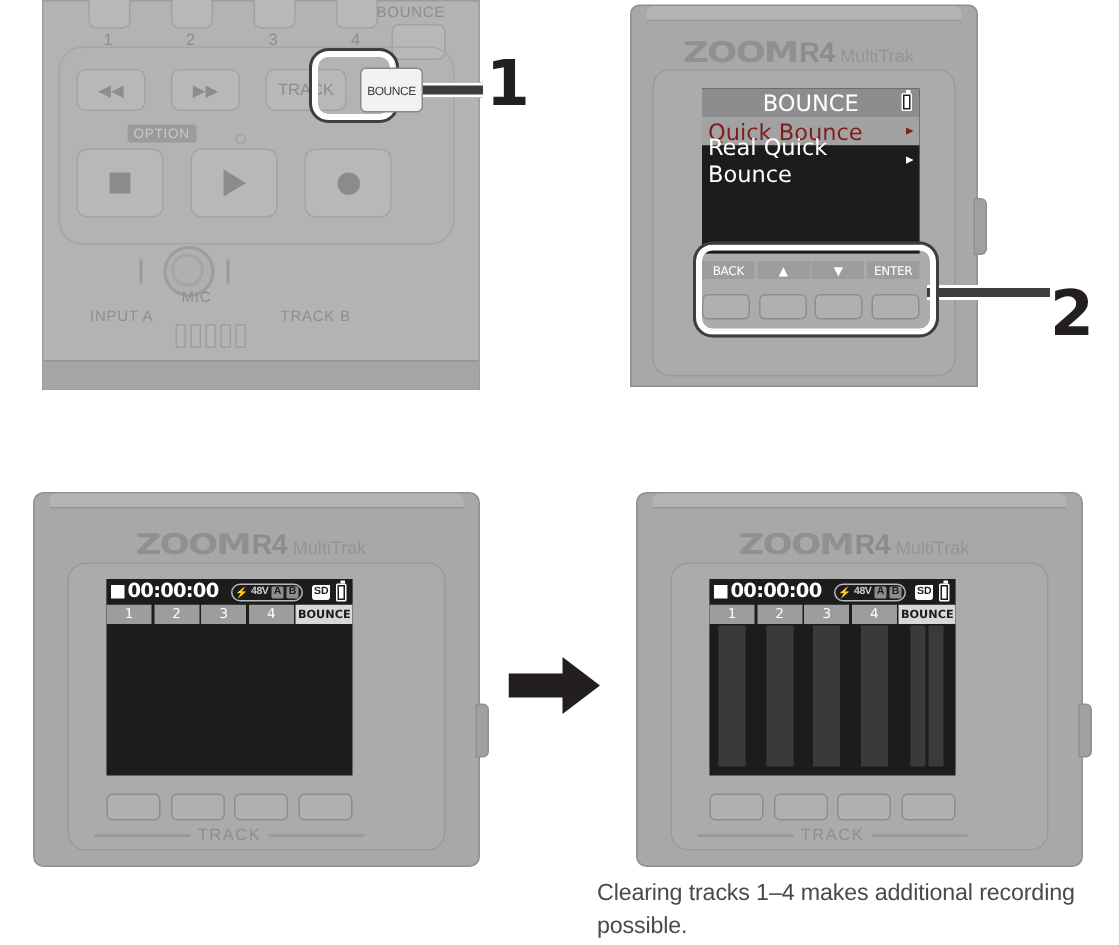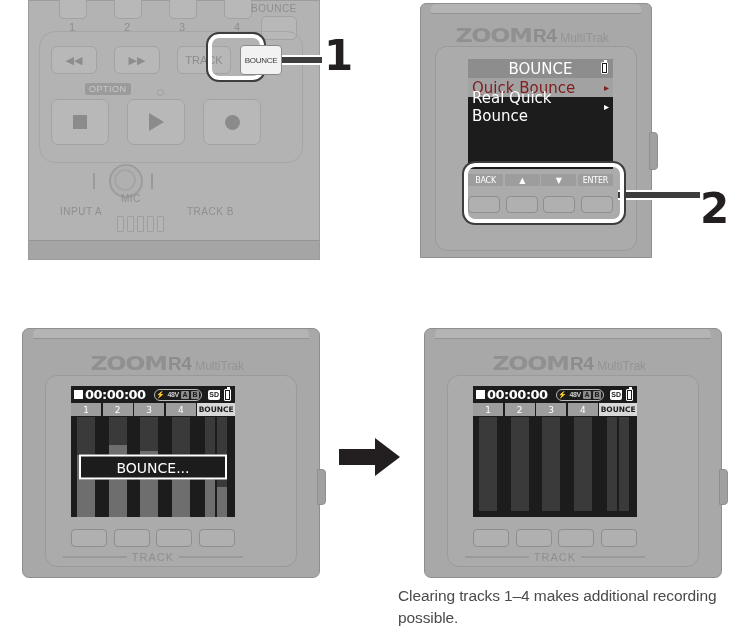--- a/index.html
+++ b/index.html
@@ -552,52 +552,20 @@
     </div>
 
     <div class="lcd-trackhdr">
       <div class="th">1</div>
       <div class="th">2</div>
       <div class="th">3</div>
       <div class="th">4</div>
       <div class="th bounce">BOUNCE</div>
     </div>
 
-    <div class="lcd-meters">
-      <div class="meter-col">
-          <div class="mbar">
-            <div class="fill" style="height:62%"></div>
-          </div>
-        </div>
-      <div class="meter-col">
-          <div class="mbar">
-            <div class="fill" style="height:72%"></div>
-          </div>
-        </div>
-      <div class="meter-col">
-          <div class="mbar">
-            <div class="fill" style="height:66%"></div>
-          </div>
-        </div>
-      <div class="meter-col">
-          <div class="mbar">
-            <div class="fill" style="height:58%"></div>
-          </div>
-        </div>
-      <div class="meter-col bouncecol">
-        <div class="mbar">
-            <div class="fill" style="height:48%"></div>
-          </div>
-        <div class="mbar">
-            <div class="fill" style="height:30%"></div>
-          </div>
-      </div>
-
-      <div class="bounce-modal">BOUNCE...</div>
-    </div>
 
   </div>
 
   <div class="btn-row" style="left:48px; top:200px; width:164px;">
     <div class="pbtn" style="width:34px;height:16px;"></div>
     <div class="pbtn" style="width:34px;height:16px;"></div>
     <div class="pbtn" style="width:34px;height:16px;"></div>
     <div class="pbtn" style="width:34px;height:16px;"></div>
   </div>
   <div class="track-label" style="left:40px; top:222px; width:180px;">

